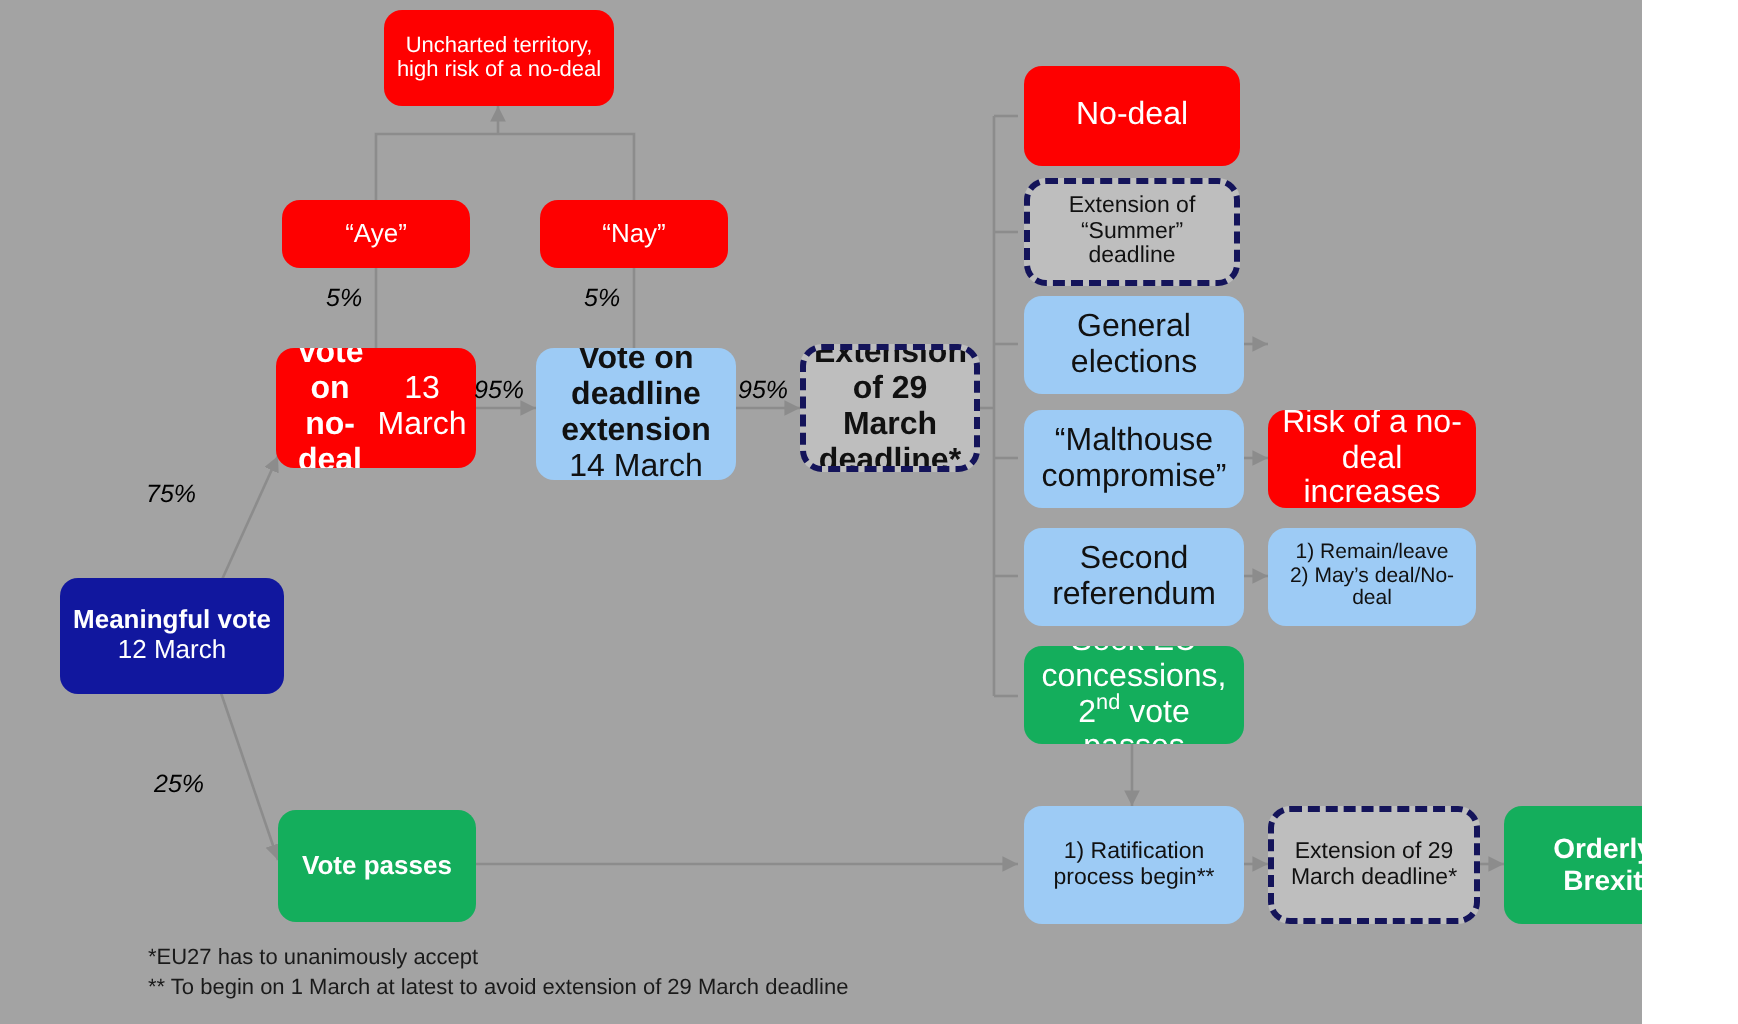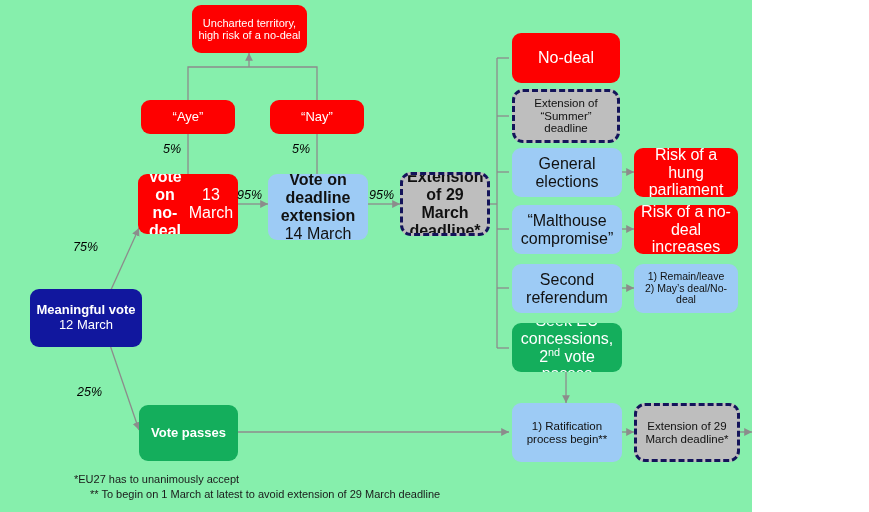--- a/index.html
+++ b/index.html
@@ -5,23 +5,23 @@
   html, body {
     margin: 0;
     padding: 0;
     background: #ffffff;
   }
   body {
     font-family: "Liberation Sans", sans-serif;
   }
   #canvas {
     position: relative;
-    width: 752px;
+    width: 821px;
     height: 512px;
-    background: #86efac;
+    background: #a3a3a3;
     overflow: hidden;
   }
   svg.edges {
     position: absolute;
     left: 0;
     top: 0;
     width: 869px;
     height: 512px;
     pointer-events: none;
   }
@@ -167,23 +167,20 @@
   </div>
 
   <div class="node c-grey f11p5 reg" style="left:512px; top:89px; width:108px; height:54px;">
     <span class="txt">Extension of “Summer” deadline</span>
   </div>
 
   <div class="node c-blue f12 reg" style="left:512px; top:148px; width:110px; height:49px;">
     <span class="txt">General elections</span>
   </div>
 
-  <div class="node c-red f12 reg" style="left:634px; top:148px; width:104px; height:49px;">
-    <span class="txt">Risk of a hung parliament</span>
-  </div>
 
   <div class="node c-blue f12 reg" style="left:512px; top:205px; width:110px; height:49px;">
     <span class="txt">“Malthouse compromise”</span>
   </div>
 
   <div class="node c-red f12 reg" style="left:634px; top:205px; width:104px; height:49px;">
     <span class="txt">Risk of a no-deal increases</span>
   </div>
 
   <div class="node c-blue f12 reg" style="left:512px; top:264px; width:110px; height:49px;">
@@ -212,15 +209,15 @@
   </div>
 
   <span class="pct" style="left:163px; top:142px;">5%</span>
   <span class="pct" style="left:292px; top:142px;">5%</span>
   <span class="pct" style="left:237px; top:188px;">95%</span>
   <span class="pct" style="left:369px; top:188px;">95%</span>
   <span class="pct" style="left:73px; top:240px;">75%</span>
   <span class="pct" style="left:77px; top:385px;">25%</span>
 
   <span class="footnote" style="left:74px; top:473px;">*EU27 has to unanimously accept</span>
-  <span class="footnote" style="left:74px; top:488px;margin-left:16px;">** To begin on 1 March at latest to avoid extension of 29 March deadline</span>
+  <span class="footnote" style="left:74px; top:488px;">** To begin on 1 March at latest to avoid extension of 29 March deadline</span>
 
 </div>
 
 </body></html>

